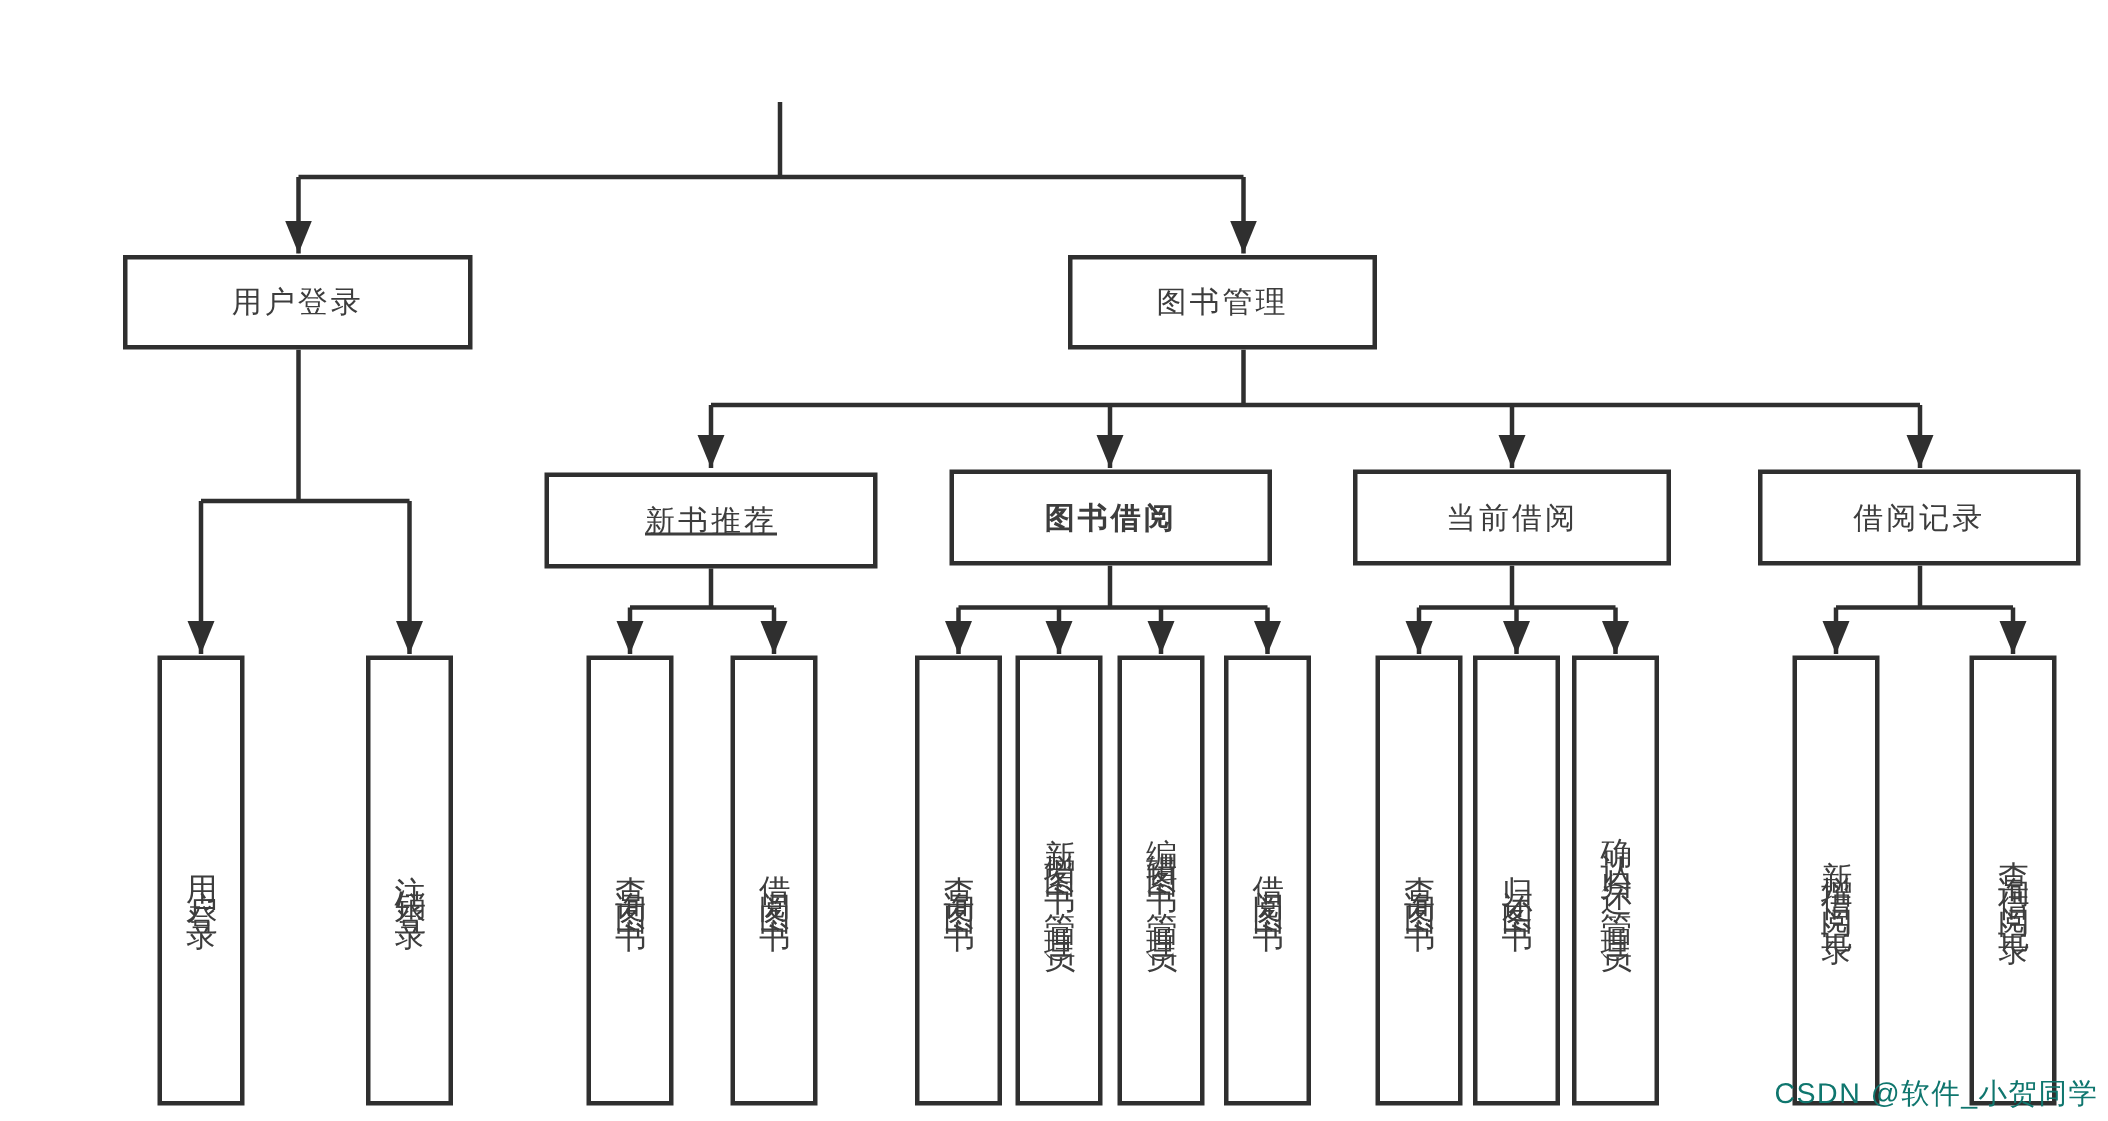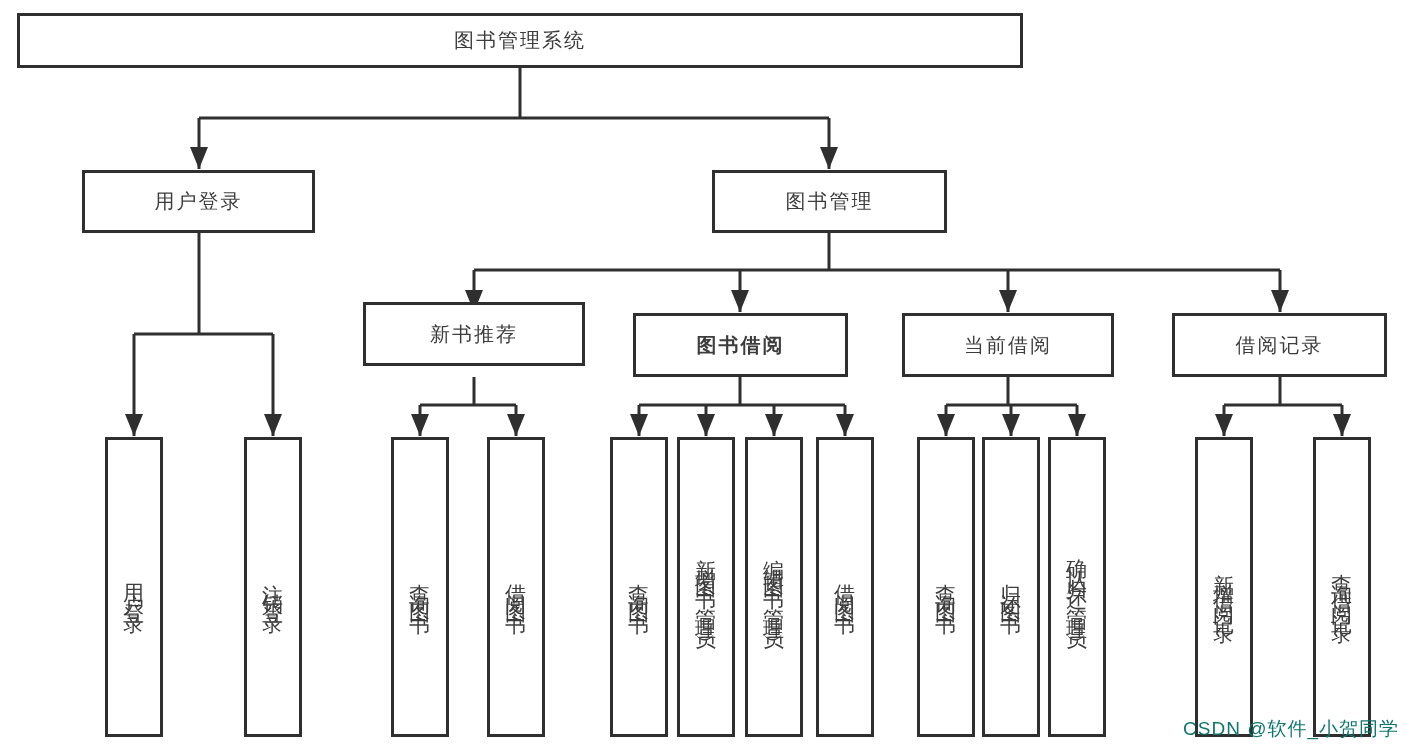--- a/index.html
+++ b/index.html
@@ -107,26 +107,25 @@
       <path d="M774,405 V436"></path>
       <path d="M845,405 V436"></path>
       <path d="M946,405 V436"></path>
       <path d="M1011,405 V436"></path>
       <path d="M1077,405 V436"></path>
       <path d="M1224,405 V436"></path>
       <path d="M1342,405 V436"></path>
     </g>
   </svg>
 
-  <div class="hbox" style="left:17px; top:13px; width:1006px; height:55px;">图书管理系统</div>
 
   <div class="hbox" style="left:82px; top:170px; width:233px; height:63px;">用户登录</div>
-  <div class="hbox" style="left:712px; top:170px; width:235px; height:63px;">图书管理</div>
+  <div class="hbox" style="left:712px; top:170px; width:206px; height:63px;">图书管理</div>
 
-  <div class="hbox" style="left:363px; top:302px; width:222px; height:64px;">新书推荐</div>
+  <div class="hbox" style="left:363px; top:315px; width:222px; height:64px;text-decoration:underline;">新书推荐</div>
   <div class="hbox" style="left:633px; top:313px; width:215px; height:64px;font-weight:bold;">图书借阅</div>
   <div class="hbox" style="left:1172px; top:313px; width:215px; height:64px;">借阅记录</div>
   <div class="hbox" style="left:902px; top:313px; width:212px; height:64px;">当前借阅</div>
 
   <div class="vbox" style="left:105px;">用户登录</div>
   <div class="vbox" style="left:244px;">注销登录</div>
 
   <div class="vbox" style="left:391px;">查询图书</div>
   <div class="vbox" style="left:487px;">借阅图书</div>
 

